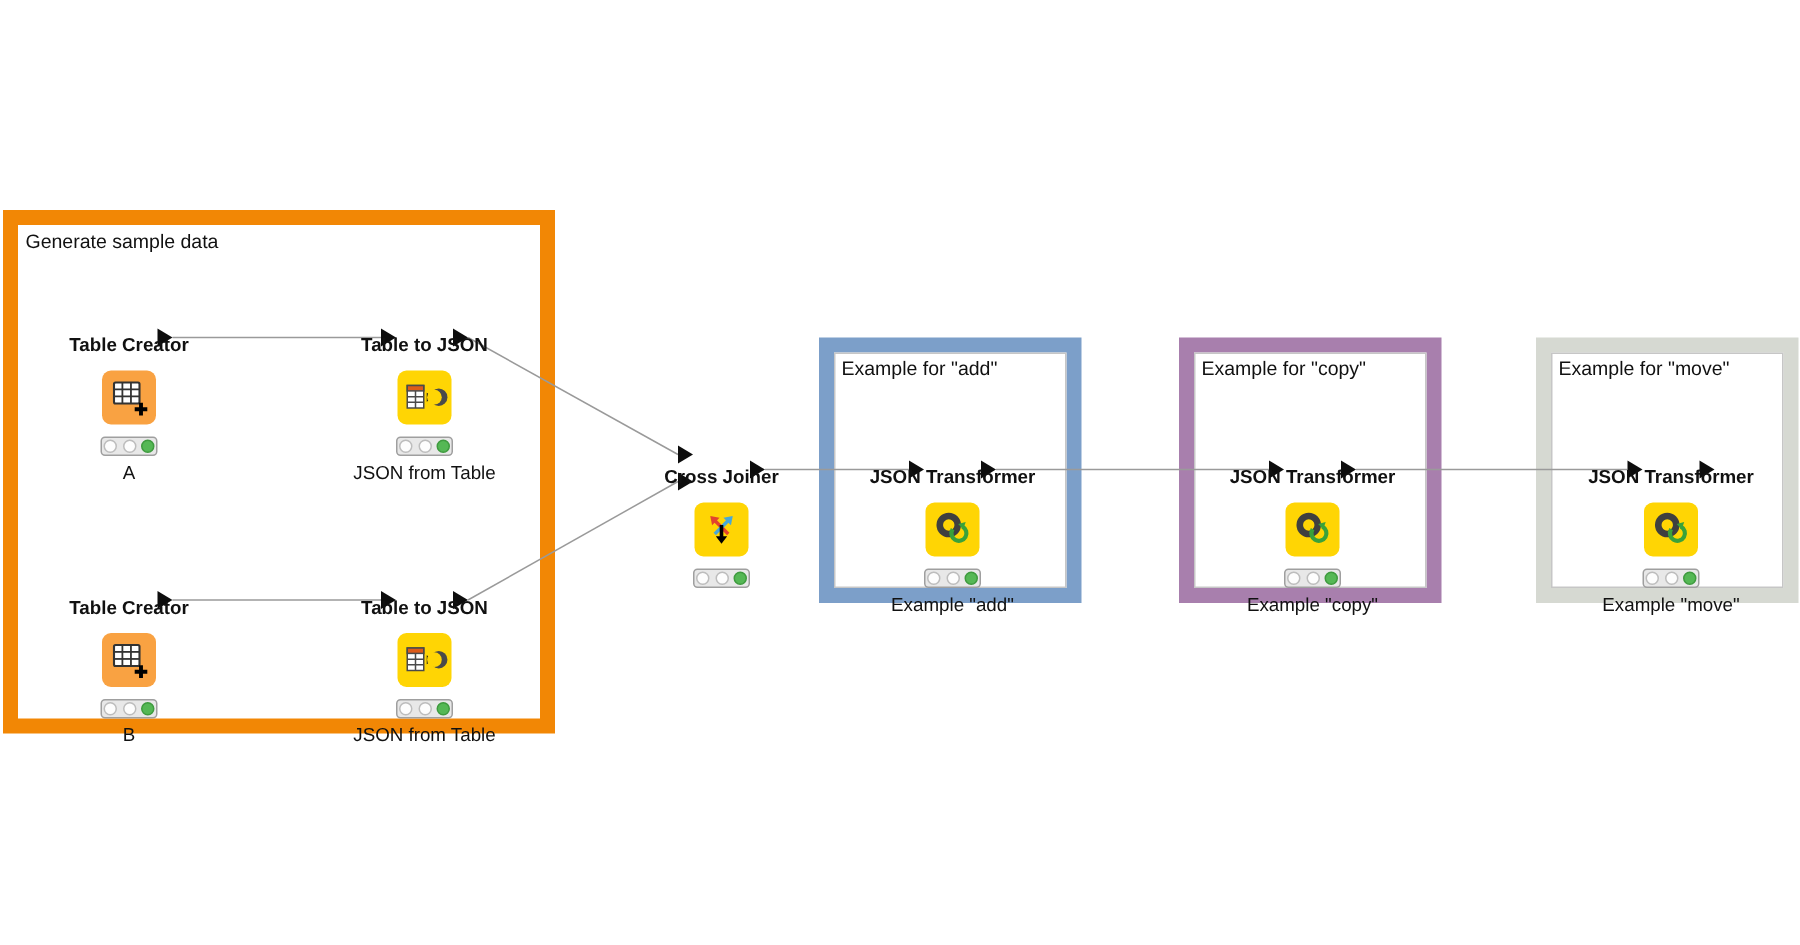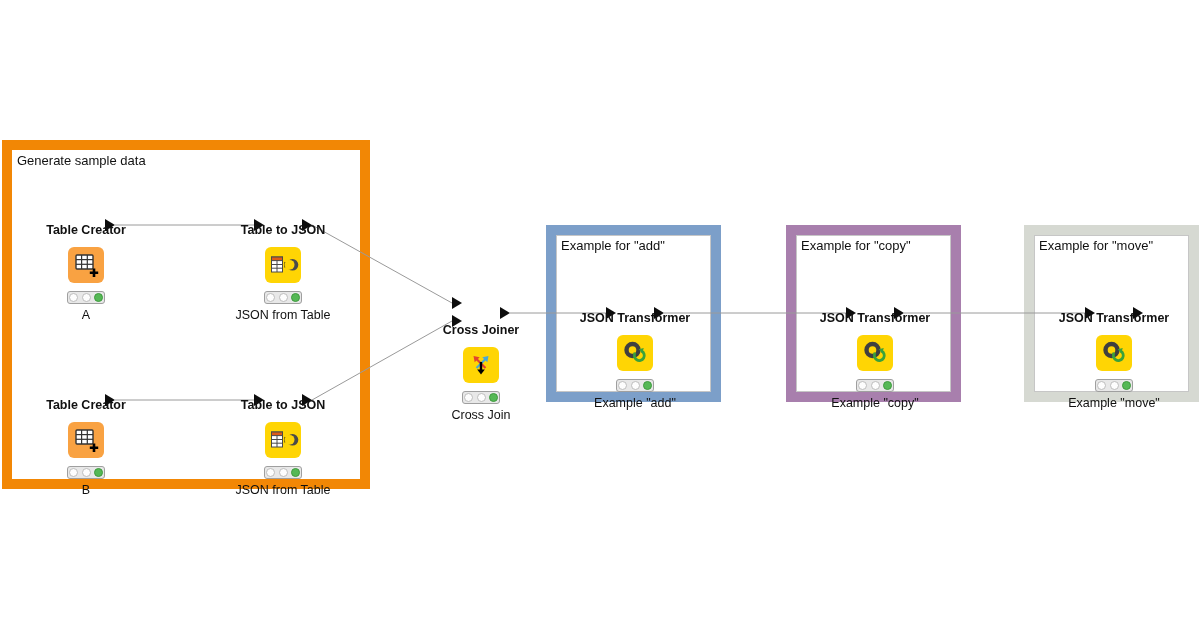--- a/index.html
+++ b/index.html
@@ -226,38 +226,37 @@
       </svg>
     </div>
     <div class="traffic">
       <span class="dot off"></span>
       <span class="dot off"></span>
       <span class="dot on"></span>
     </div>
     <div class="node-label">JSON from Table</div>
   </div>
 
-  <div class="node" style="left:406px; top:283px;">
+  <div class="node" style="left:406px; top:271px;">
     <div class="node-title">Cross Joiner</div>
     <div class="node-icon yellow">
       <svg viewBox="0 0 36 36">
         <path d="M22.5 21 L13.5 12" stroke="#E2432E" stroke-width="2.2" fill="none"></path>
         <path d="M10.5 9 l6.2 1.2 -5 5 z" fill="#E2432E"></path>
         <path d="M13.5 21 L22.5 12" stroke="#47A8D8" stroke-width="2.2" fill="none"></path>
         <path d="M25.5 9 l-6.2 1.2 5 5 z" fill="#47A8D8"></path>
         <path d="M18 15 V23.5" stroke="#000" stroke-width="2.4"></path>
         <path d="M18 27.5 l-3.8 -5 h7.6 z" fill="#000"></path>
       </svg>
     </div>
     <div class="traffic">
       <span class="dot off"></span>
       <span class="dot off"></span>
       <span class="dot on"></span>
     </div>
-    <div class="node-label">Cross Join</div>
   </div>
 
   <div class="node" style="left:560px; top:271px;">
     <div class="node-title">JSON Transformer</div>
     <div class="node-icon yellow">
       <svg viewBox="0 0 36 36">
         <circle cx="15.5" cy="15" r="6" fill="none" stroke="#3f3f3f" stroke-width="4.4"></circle>
         <path d="M18.1 17.8 A5 5 0 1 0 24.6 16.1" fill="none" stroke="#3AA23A" stroke-width="2.8"></path>
         <path d="M26.8 13 l-5 1.3 3.3 3.7 z" fill="#3AA23A"></path>
       </svg>

